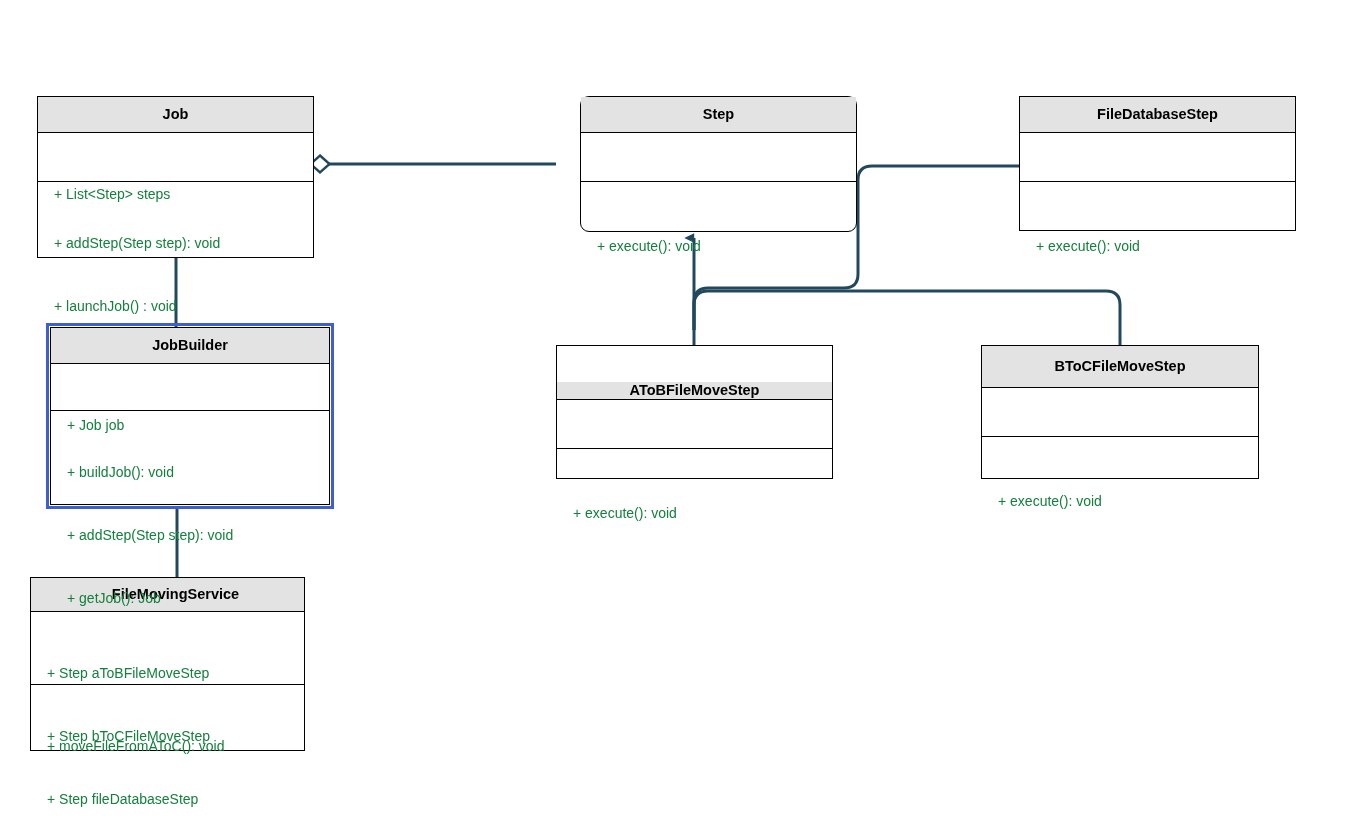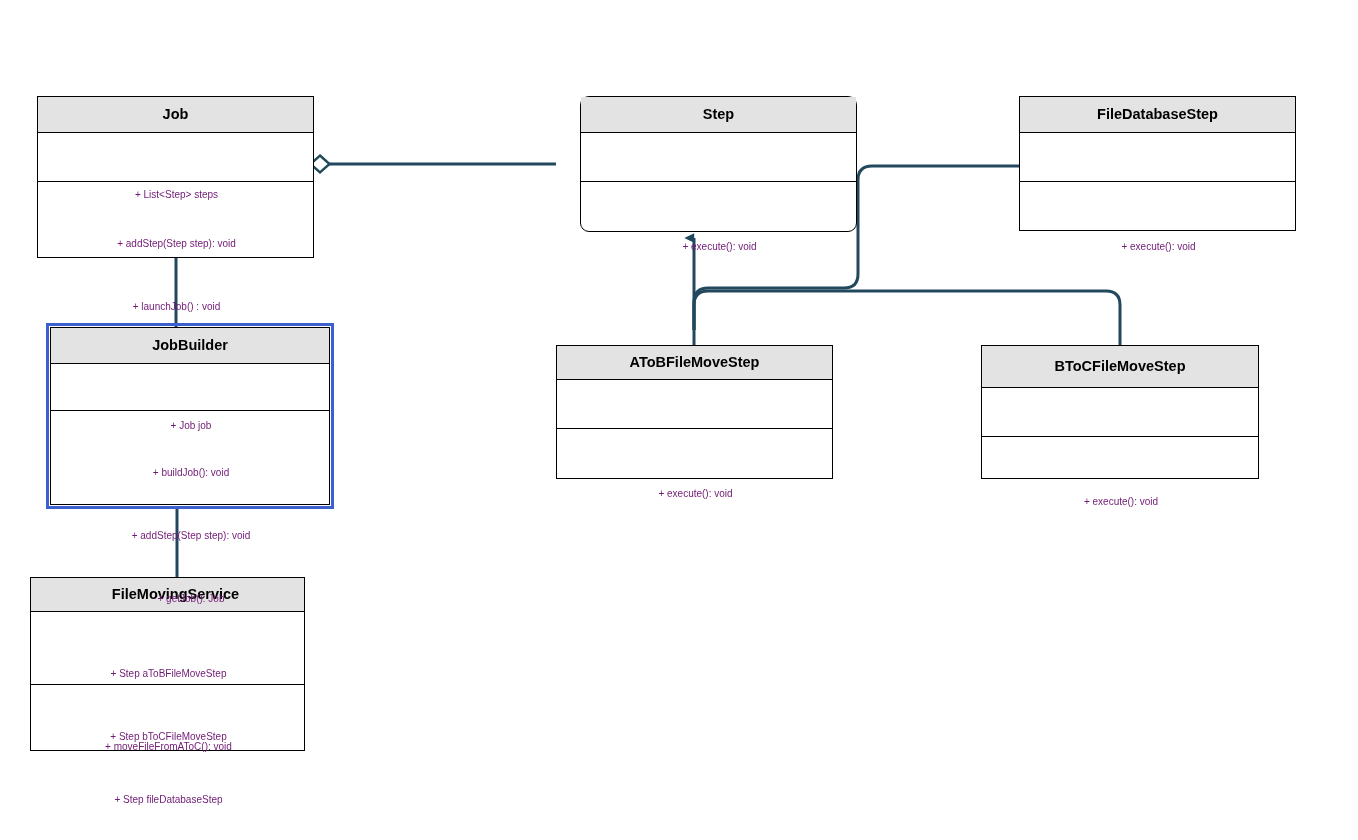--- a/index.html
+++ b/index.html
@@ -42,25 +42,24 @@
     font-size: 14.5px;
     color: #000000;
     line-height: 1;
     display: flex;
     align-items: center;
     justify-content: center;
   }
   .cls-compartment {
     box-sizing: border-box;
     padding: 9px 14px 9px 16px;
-    font-size: 10px;
-    color: #701a75;
+    font-size: 14px;
+    color: #15803d;
     line-height: 21px;
     white-space: pre;
-    text-align: center;
   }
   .cls-compartment.divider {
     border-top: 1.6px solid #000000;
   }
   .cls-compartment.empty {
     padding: 0;
   }
   .member-line {
     white-space: pre;
   }
@@ -146,21 +145,21 @@
 
   <div class="uml-class" style="left:1019px; top:96px; width:277px; height:135px;">
     <div class="cls-header" style="height:36px;">FileDatabaseStep</div>
     <div class="cls-compartment empty" style="height:48px;"></div>
     <div class="cls-compartment divider" style="padding-top:12px;">
       <div class="member-line">+ execute(): void</div>
     </div>
   </div>
 
   <div class="uml-class" style="left:556px; top:345px; width:277px; height:134px;">
-    <div class="cls-header" style="height:34px;">AToBFileMoveStep</div>
+    <div class="cls-header" style="height:18px;margin-top:36px;">AToBFileMoveStep</div>
     <div class="cls-compartment empty" style="height:48px;"></div>
     <div class="cls-compartment divider" style="padding-top:12px;">
       <div class="member-line">+ execute(): void</div>
     </div>
   </div>
 
   <div class="uml-class" style="left:981px; top:345px; width:278px; height:134px;">
     <div class="cls-header" style="height:42px;">BToCFileMoveStep</div>
     <div class="cls-compartment empty" style="height:48px;"></div>
     <div class="cls-compartment divider" style="padding-top:12px;">

